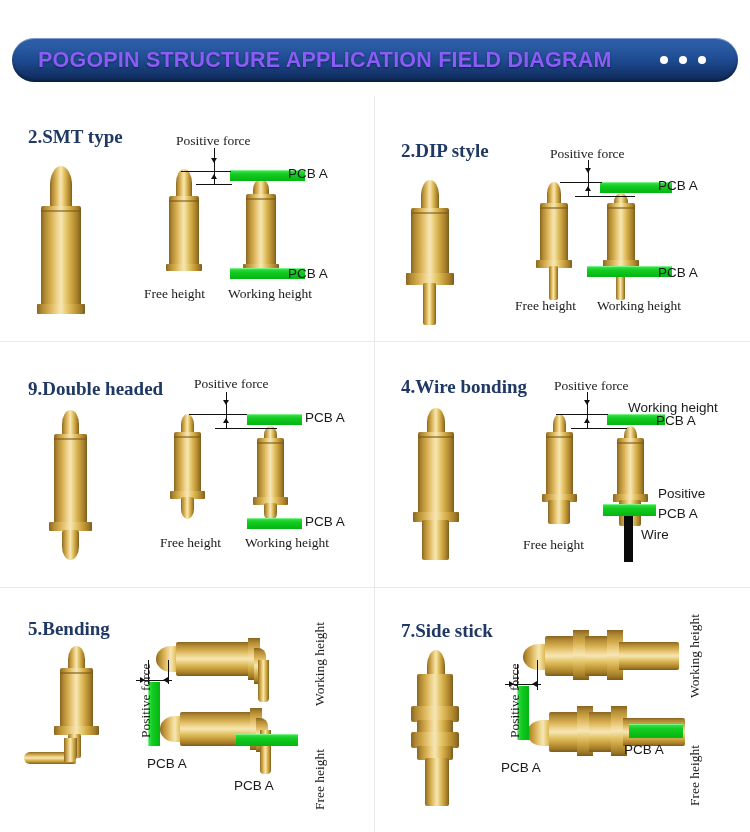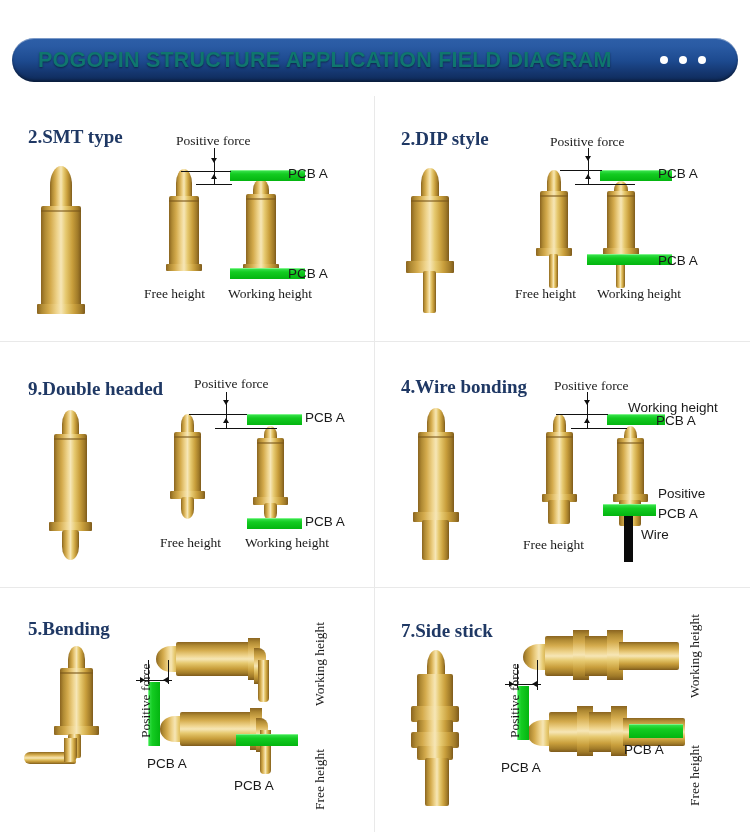--- a/index.html
+++ b/index.html
@@ -14,33 +14,33 @@
   
   .header-wrap { position: absolute; left: 12px; top: 38px; width: 726px; height: 44px; }
   .header-pill {
     position: absolute; inset: 0;
     border-radius: 22px;
     background: linear-gradient(180deg,#2d5fa8 0%,#2a5ba4 18%,#1d4a8f 52%,#14356d 80%,#0e2a58 100%);
     box-shadow: inset 0 1px 0 rgba(255,255,255,.38), inset 0 -2px 3px rgba(0,0,0,.35);
   }
   .header-title {
     position: absolute; left: 26px; top: 50%; transform: translateY(-50%);
-    color: #0f766e; font-family: "Liberation Sans", sans-serif;
+    color: #8b5cf6; font-family: "Liberation Sans", sans-serif;
     font-weight: 700; font-size: 21.5px; letter-spacing: .2px;
     text-shadow: 0 1px 2px rgba(0,0,0,.45);
     white-space: nowrap;
   }
   .header-dots { position: absolute; right: 32px; top: 50%; transform: translateY(-50%); display: flex; gap: 11px; }
   .header-dots i { display:block; width: 8px; height: 8px; border-radius: 50%; background: #fff; }
 
   
   .grid { position: absolute; left: 0; top: 96px; width: 750px; height: 736px; }
   .panel { position: absolute; width: 375px; height: 245px; }
   .panel.p0 { left: 0;   top: 0; }
-  .panel.p1 { left: 375px; top: 0; }
+  .panel.p1 { left: 375px; top: 12px; }
   .panel.p2 { left: 0;   top: 246px; }
   .panel.p3 { left: 375px; top: 246px; }
   .panel.p4 { left: 0;   top: 492px; height: 244px; }
   .panel.p5 { left: 375px; top: 492px; height: 244px; }
   .vline { position: absolute; left: 374px; top: 0; width: 1px; height: 736px; background: #e9e9e9; }
   .hline { position: absolute; left: 0; width: 750px; height: 1px; background: #e9e9e9; }
   .hline.h1 { top: 245px; } .hline.h2 { top: 491px; }
 
   .panel-title {
     position: absolute; color: #1f3864; font-weight: 700;

